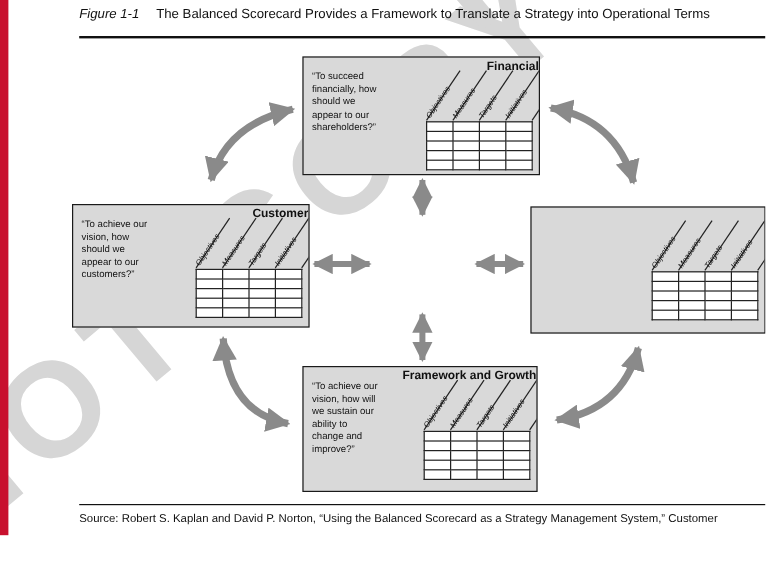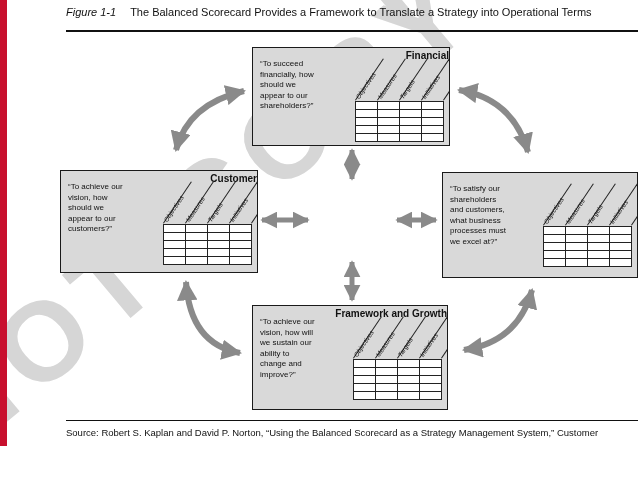--- a/index.html
+++ b/index.html
@@ -197,26 +197,20 @@
               <td></td>
               <td></td>
               <td></td>
             </tr>
           </tbody>
         </table>
       </div>
   </div>
 
   <div class="pbox pos-internal">
-    <div class="pbox-q">“To satisfy our
-shareholders
-and customers,
-what business
-processes must
-we excel at?”</div>
     <div class="mini-table">
         <div class="tbl-head">
           <div class="diag" style="left: 0px;"></div>
           <div class="diag" style="left: 22px;"></div>
           <div class="diag" style="left: 44px;"></div>
           <div class="diag" style="left: 66px;"></div>
           <div class="diag" style="left: 88px;"></div>
           <div class="diag-label" style="left: 5px;">Objectives</div>
           <div class="diag-label" style="left: 27px;">Measures</div>
           <div class="diag-label" style="left: 49px;">Targets</div>

